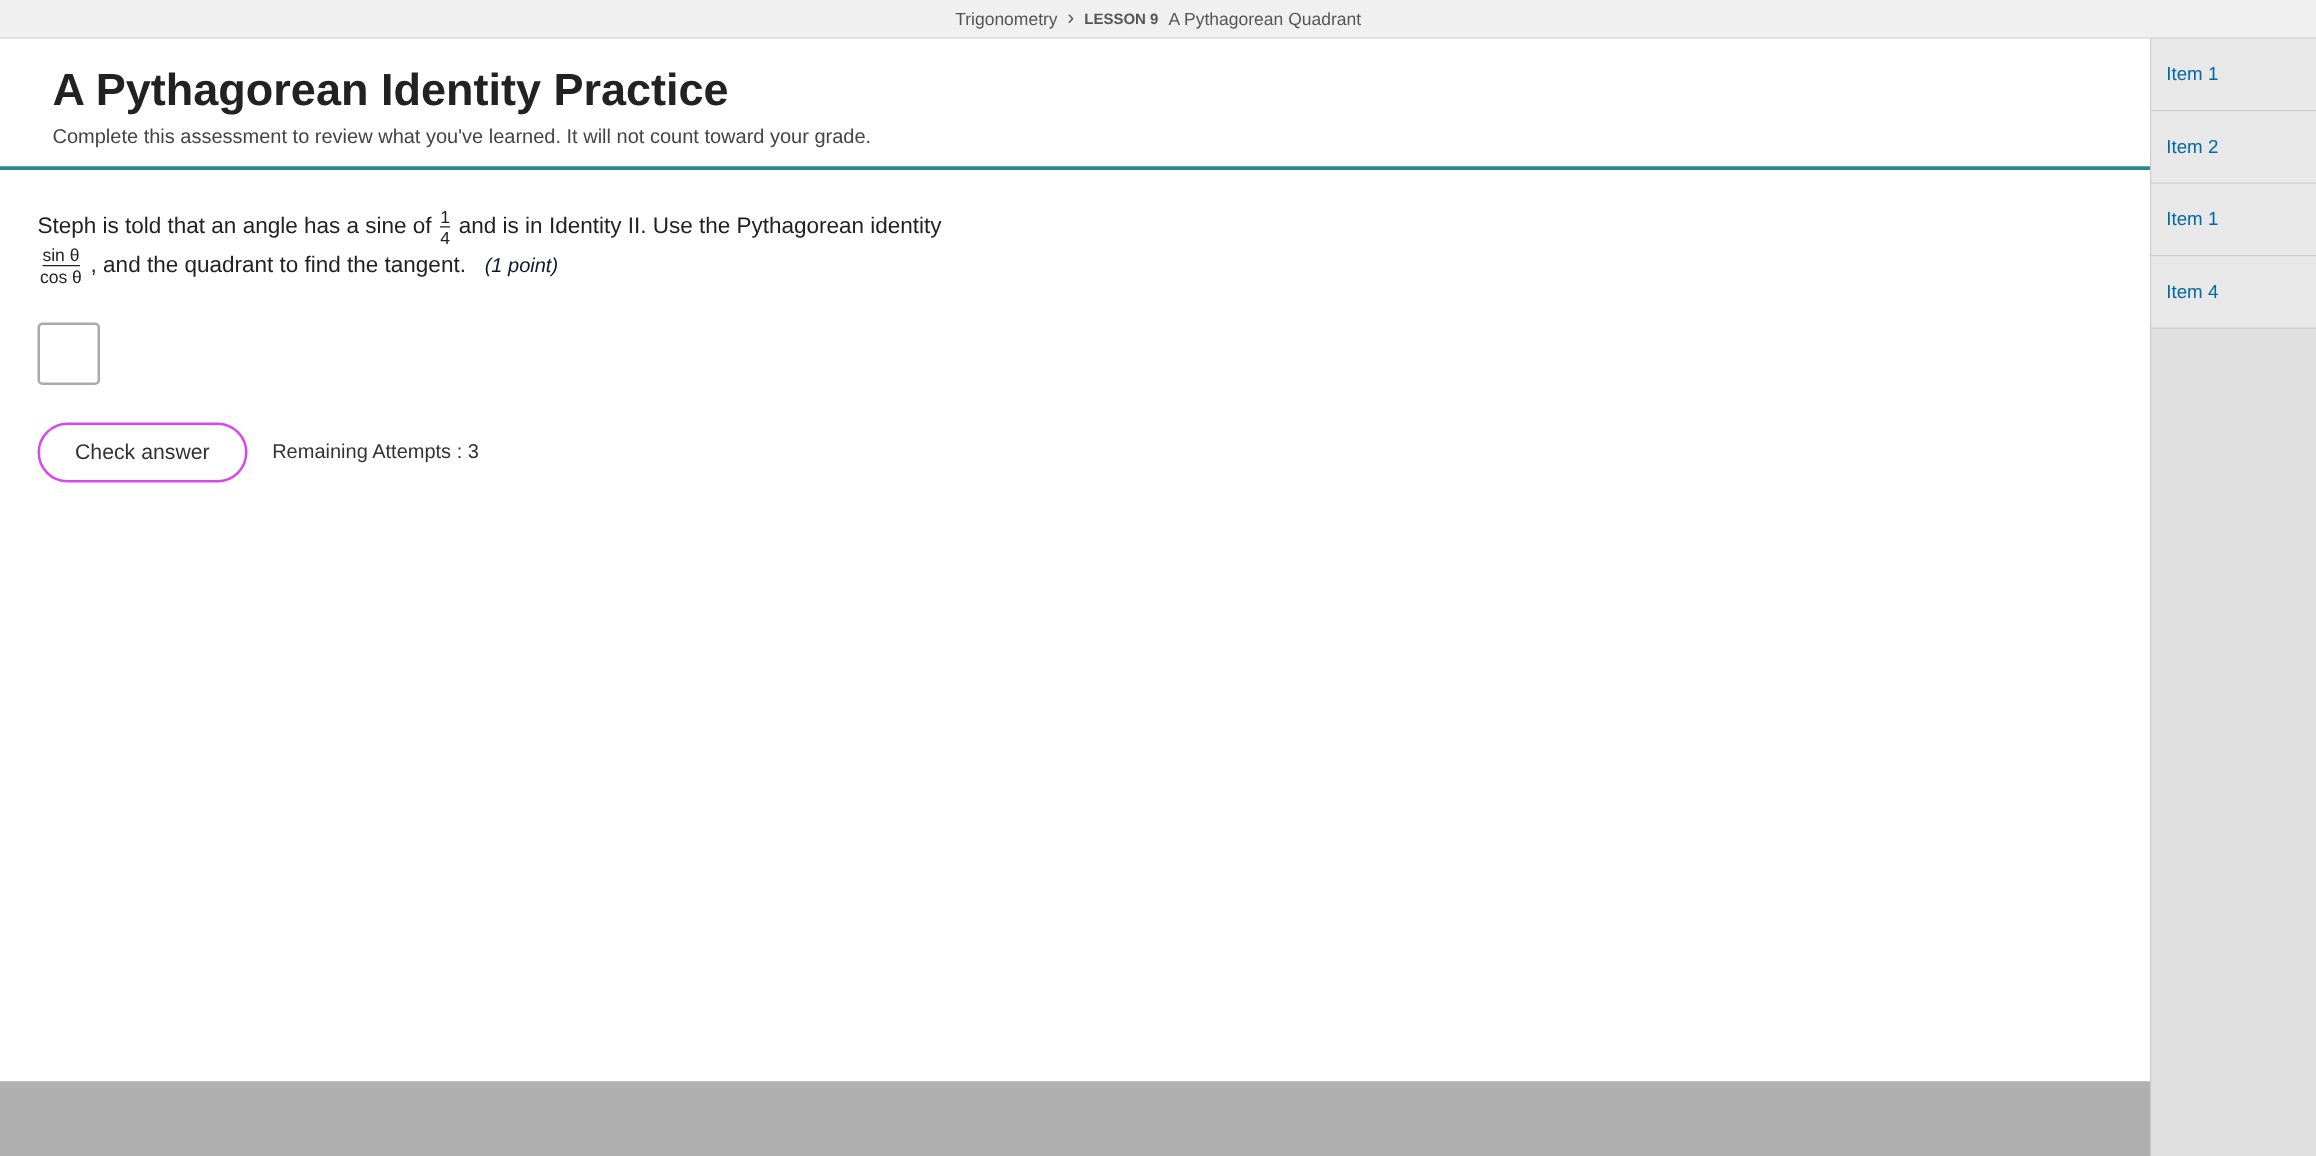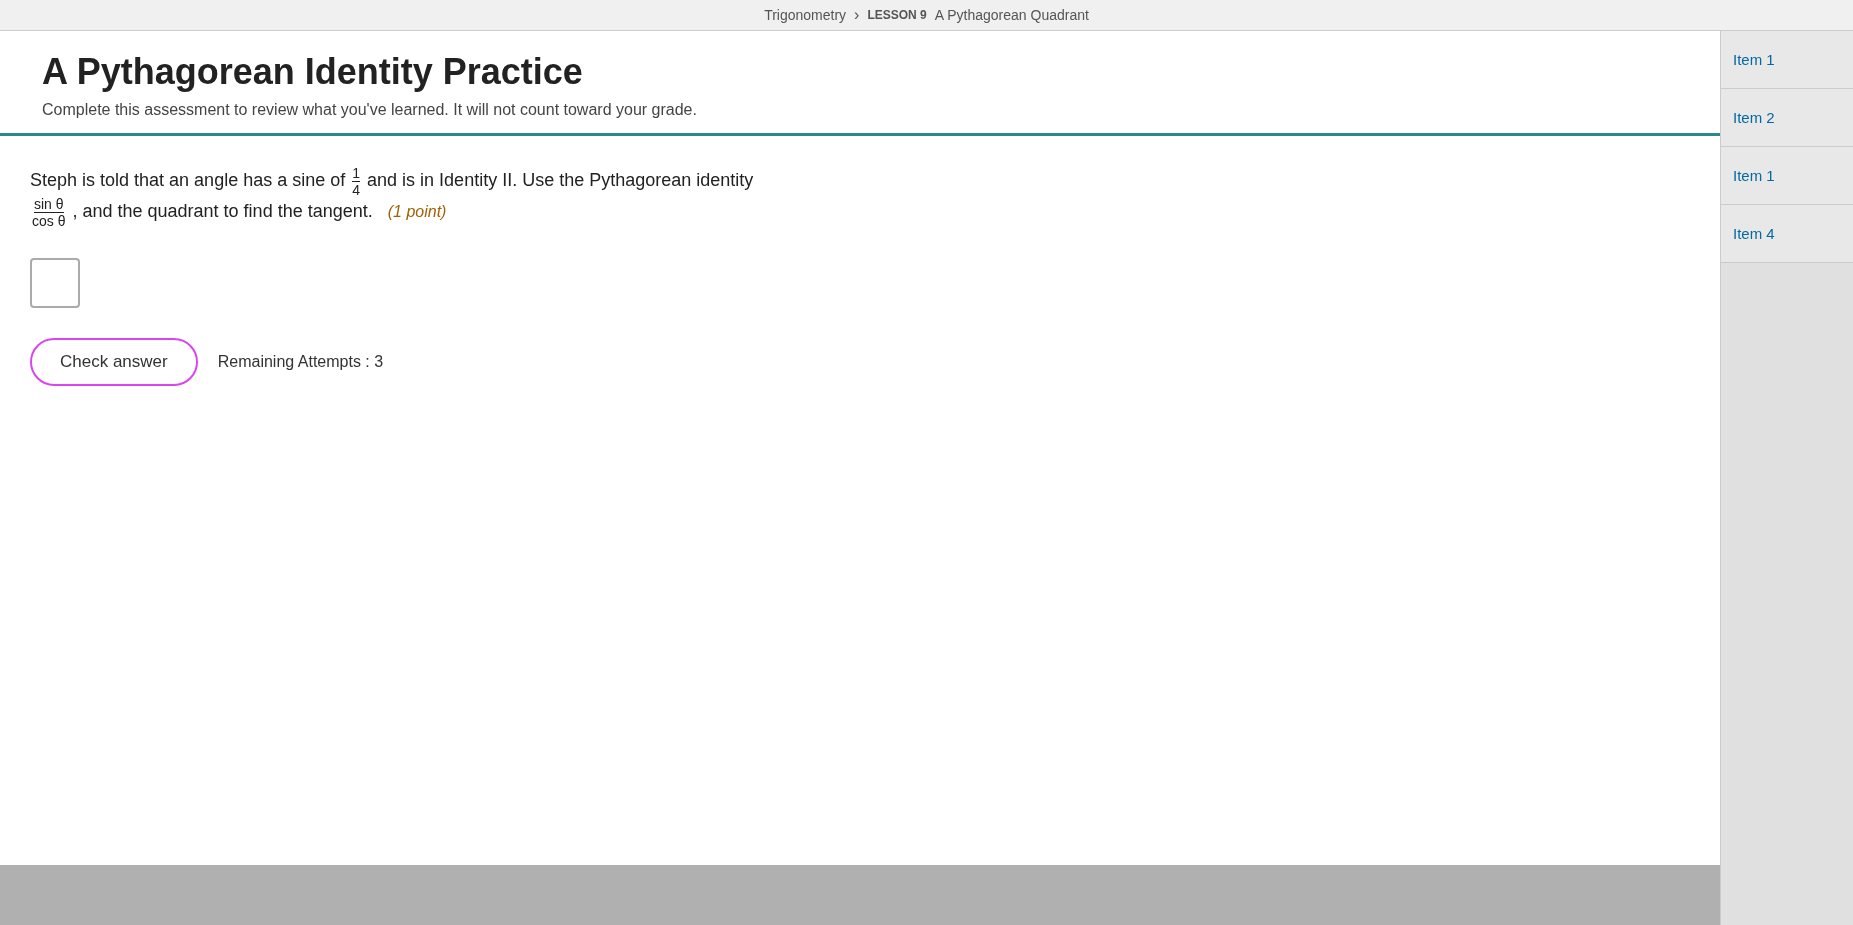--- a/index.html
+++ b/index.html
@@ -155,21 +155,21 @@
       border-left: 4px solid #2a8a8a;
     }
 
     .sup-text {
       font-size: 13px;
       vertical-align: super;
     }
 
     .point-label {
       font-style: italic;
-      color: #a16207;
+      color: #0f172a;
       font-size: 16px;
     }
 
     .bottom-bar {
       height: 60px;
       background-color: #b0b0b0;
     }
   </style>
 </head>
 <body>

